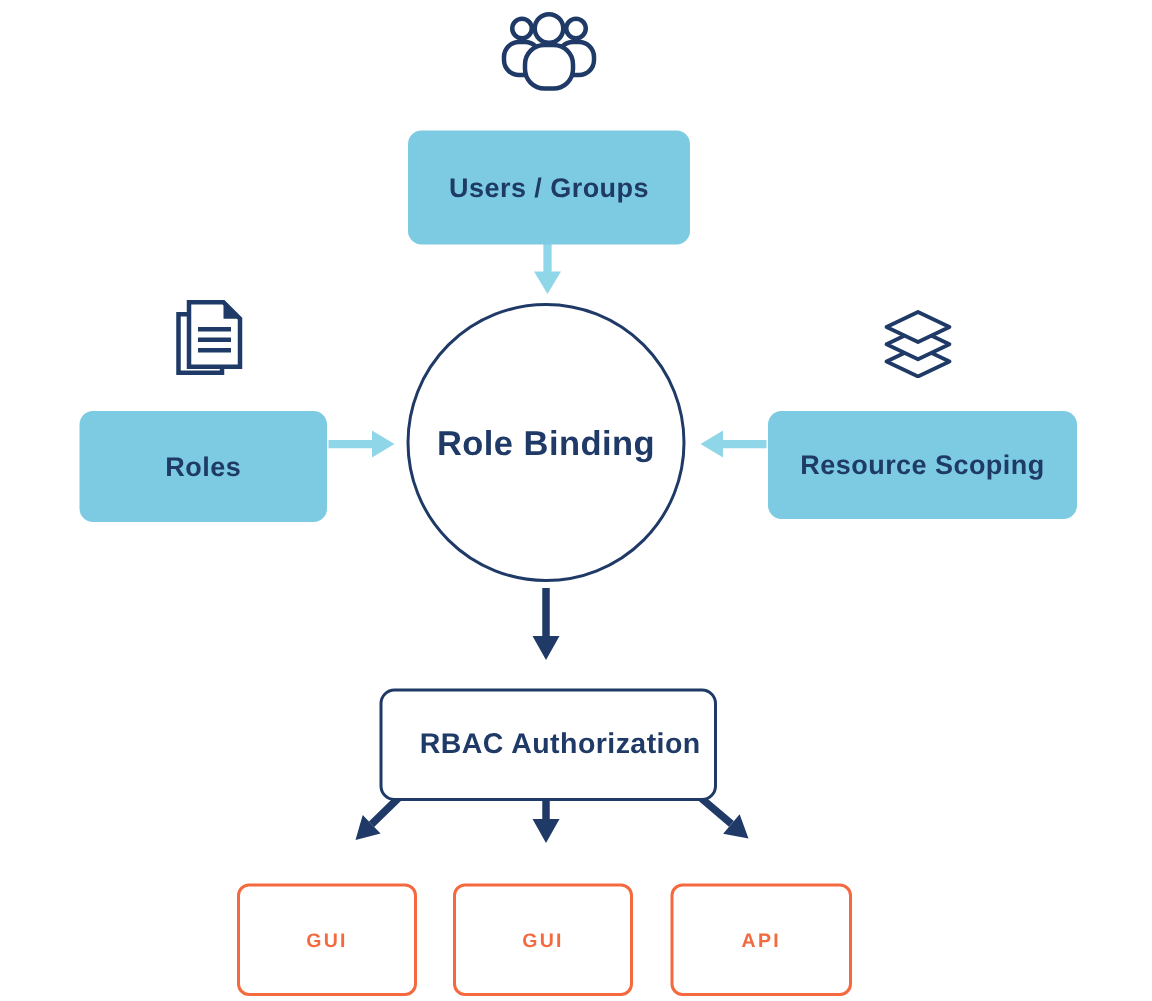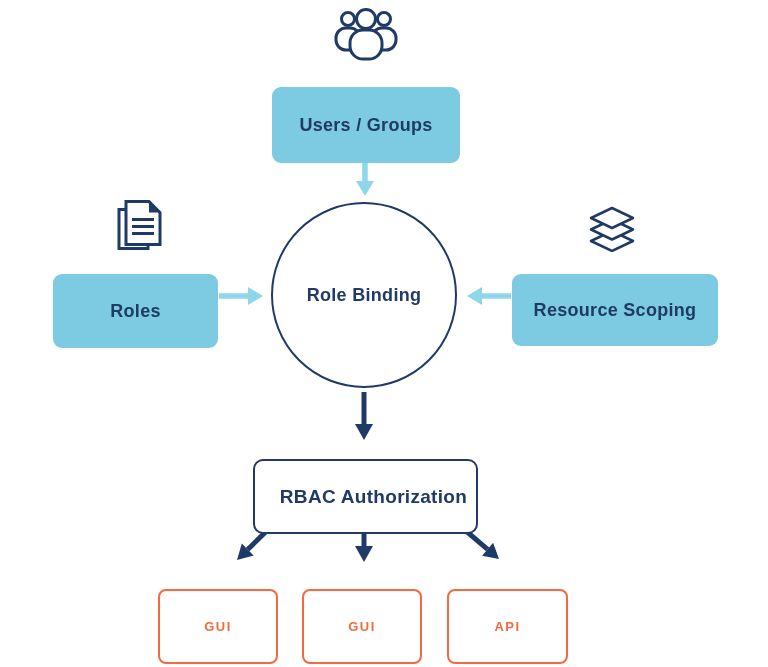--- a/index.html
+++ b/index.html
@@ -55,21 +55,21 @@
     position: absolute;
     box-sizing: border-box;
     border: 2.5px solid var(--navy);
     border-radius: 50%;
     background: #fff;
     color: var(--navy);
     display: flex;
     align-items: center;
     justify-content: center;
     font-weight: bold;
-    font-size: 18px;
+    font-size: 23px;
     letter-spacing: 0.3px;
   }
   .icon { position: absolute; }
   svg.arrows { position: absolute; left: 0; top: 0; z-index: 1; }
   .node, .circle-node, .icon { z-index: 2; }
 
   
   #node-users    { left: 272px; top: 71px;  width: 188px; height: 76px; }
   #icon-users    { left: 331px; top: 6px;   width: 70px;  height: 56px; }
   #node-roles    { left: 53px;  top: 258px; width: 165px; height: 74px; }

